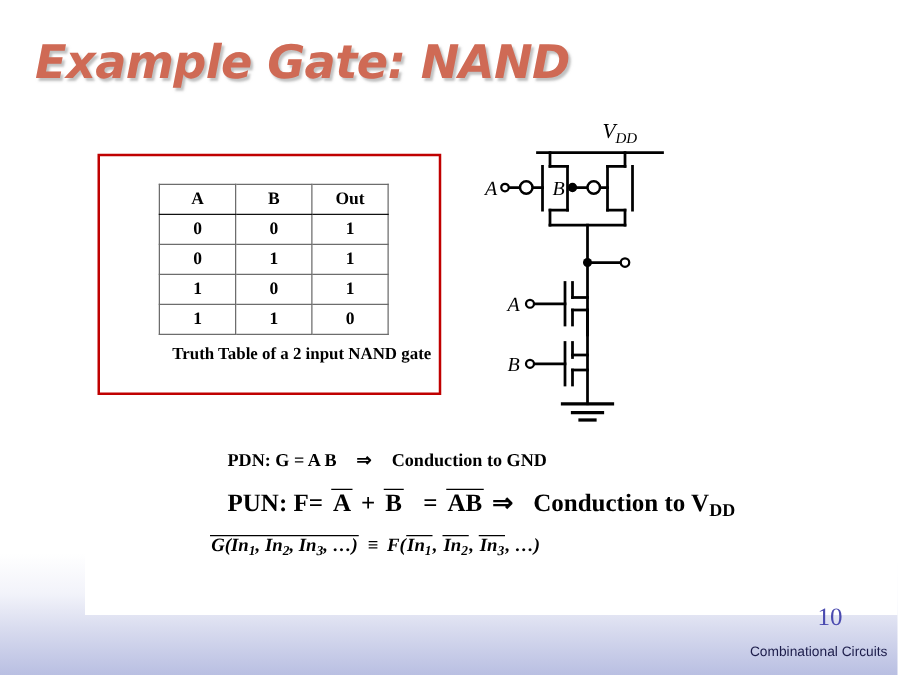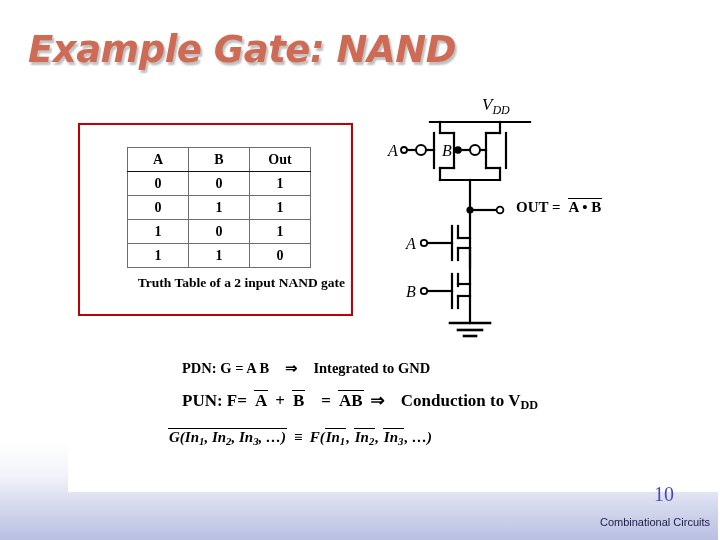--- a/index.html
+++ b/index.html
@@ -121,21 +121,21 @@
 
   
   .eq {
     position: absolute;
     font-family: "Liberation Serif", serif;
     font-weight: bold;
     color: #000;
     white-space: nowrap;
   }
   #eq-pdn { left: 182px; top: 360px; font-size: 14.5px; }
-  #eq-pun { left: 182px; top: 390px; font-size: 17px; }
+  #eq-pun { left: 182px; top: 390px; font-size: 20px; }
   #eq-duality {
     left: 168px; top: 428px;
     font-size: 15px;
     font-style: italic;
   }
   .sub { font-size: 0.72em; vertical-align: -0.28em; }
   .gap { display: inline-block; width: 16px; }
   .gap-sm { display: inline-block; width: 7px; }
 
   
@@ -279,26 +279,23 @@
       <text x="100" y="22" font-family="Liberation Serif, serif" font-style="italic" font-size="17" fill="#000">
         <tspan>V</tspan><tspan font-size="12" dy="4">DD</tspan>
       </text>
       <text x="6" y="68" font-family="Liberation Serif, serif" font-style="italic" font-size="16" fill="#000">A</text>
       <text x="60" y="68" font-family="Liberation Serif, serif" font-style="italic" font-size="16" fill="#000">B</text>
       <text x="24" y="161" font-family="Liberation Serif, serif" font-style="italic" font-size="16" fill="#000">A</text>
       <text x="24" y="209" font-family="Liberation Serif, serif" font-style="italic" font-size="16" fill="#000">B</text>
     </svg>
   </div>
 
-  <div id="out-expression">
-    <span>OUT =</span><span class="gap-sm"></span><span class="ovl"><span>A</span> <span>•</span> <span>B</span></span>
-  </div>
 
   <div class="eq" id="eq-pdn">
-    <span>PDN: G = A B</span><span class="gap"></span><span>⇒</span><span class="gap"></span><span>Integrated to GND</span>
+    <span>PDN: G = A B</span><span class="gap"></span><span>⇒</span><span class="gap"></span><span>Conduction to GND</span>
   </div>
 
   <div class="eq" id="eq-pun">
     <span>PUN: F=</span><span class="gap-sm"></span><span class="ovl">A</span><span class="gap-sm"></span><span>+</span><span class="gap-sm"></span><span class="ovl">B</span><span class="gap"></span><span>=</span><span class="gap-sm"></span><span class="ovl">AB</span><span class="gap-sm"></span><span>⇒</span><span class="gap"></span><span>Conduction to V</span><span class="sub">DD</span>
   </div>
 
   <div class="eq" id="eq-duality">
     <span class="ovl"><span>G(In</span><span class="sub">1</span><span>, In</span><span class="sub">2</span><span>, In</span><span class="sub">3</span><span>, …)</span></span><span class="gap-sm"></span><span>≡</span><span class="gap-sm"></span><span>F(</span><span class="ovl"><span>In</span><span class="sub">1</span></span><span>,&nbsp;</span><span class="ovl"><span>In</span><span class="sub">2</span></span><span>,&nbsp;</span><span class="ovl"><span>In</span><span class="sub">3</span></span><span>, …)</span>
   </div>
 

